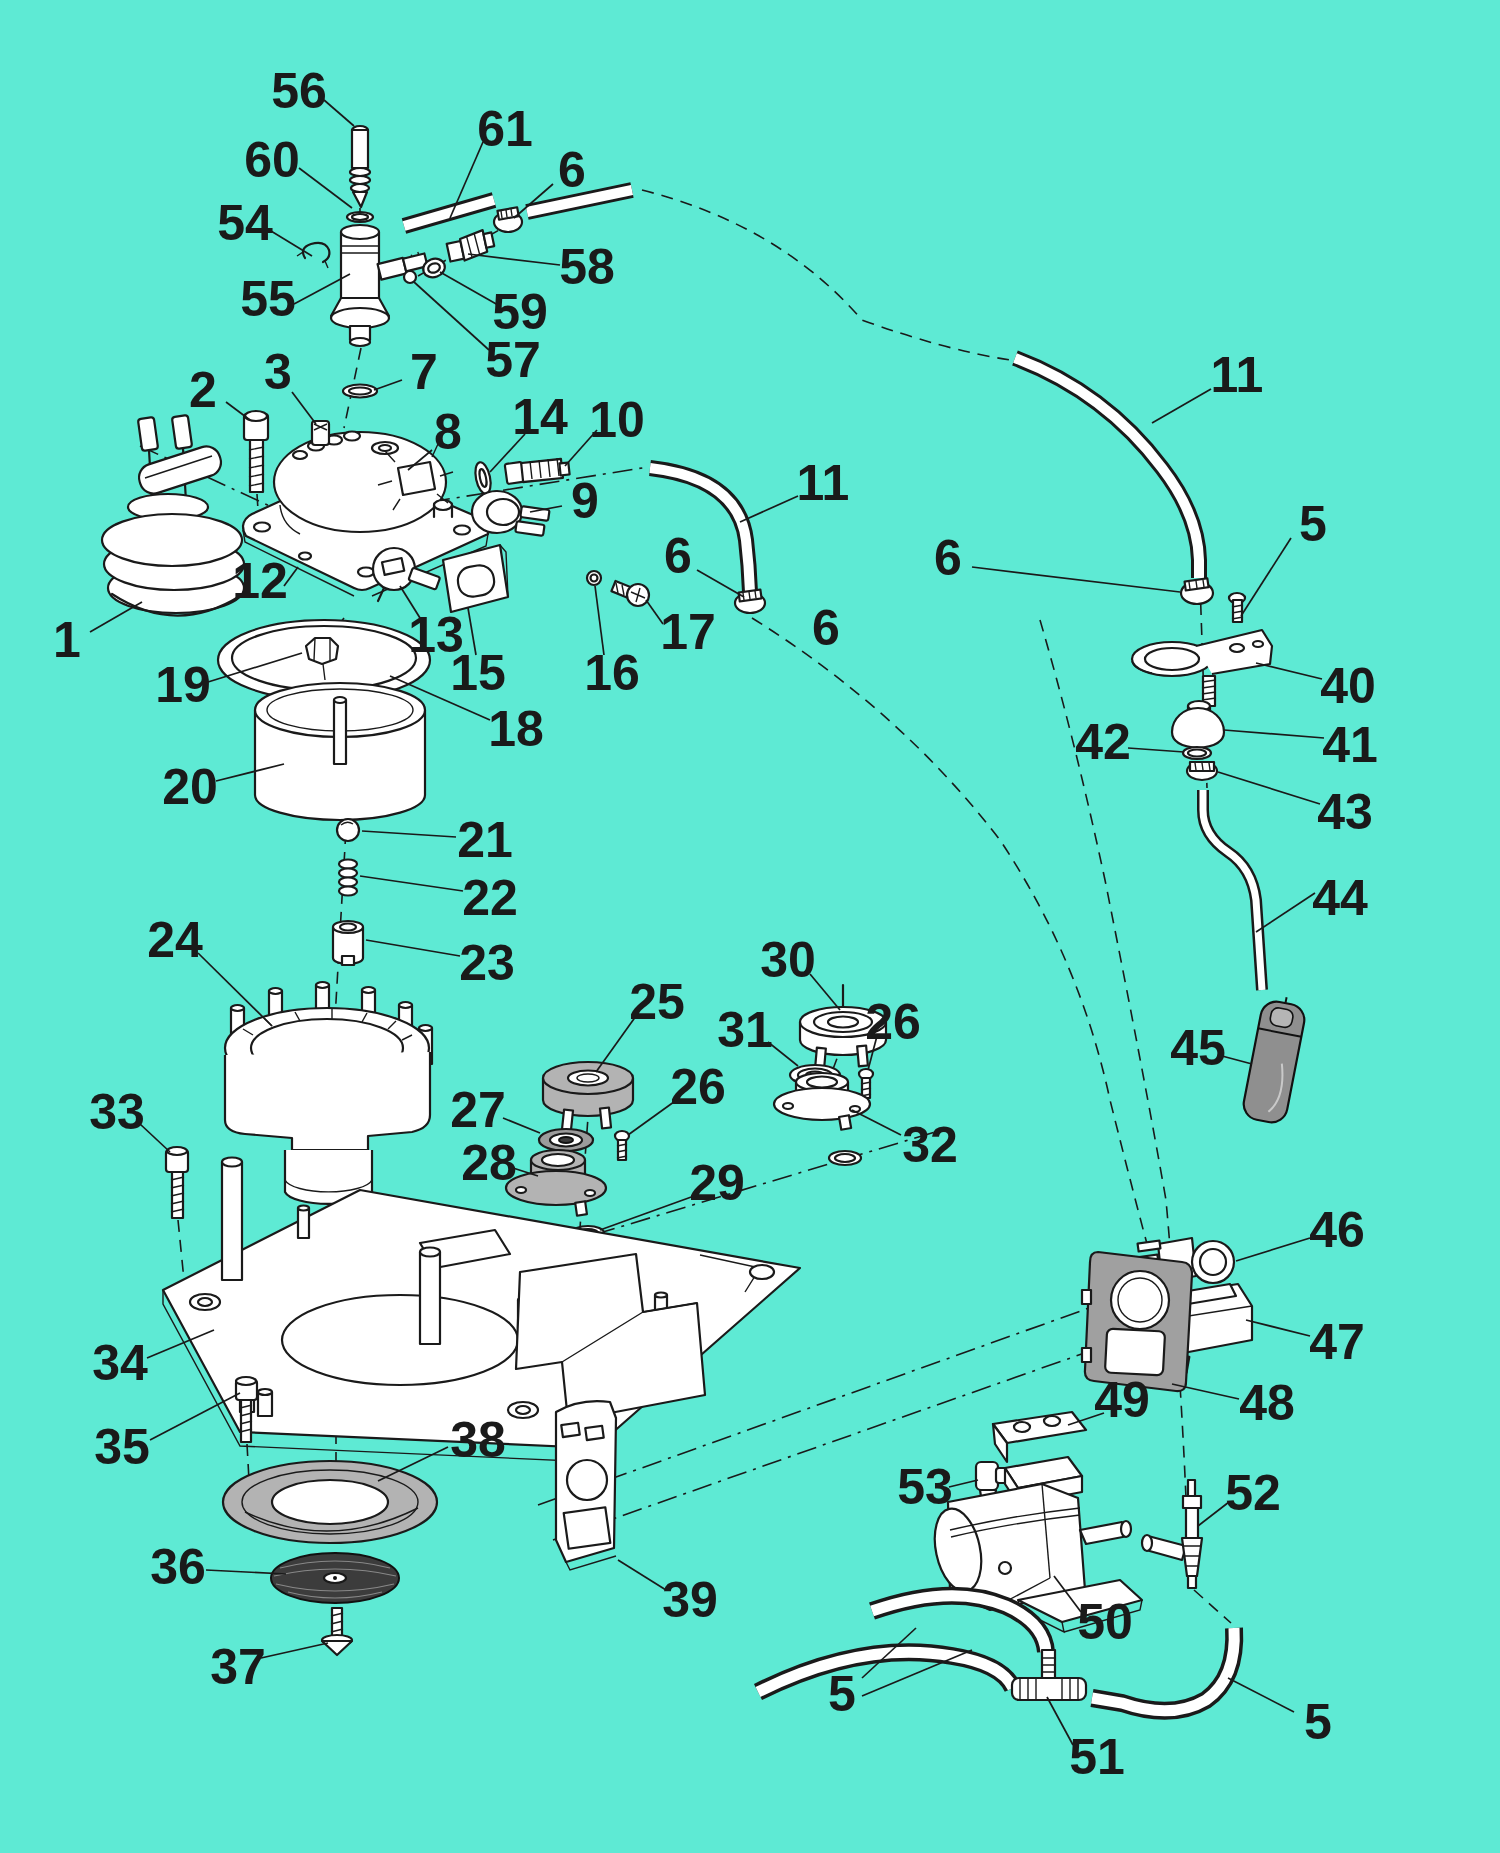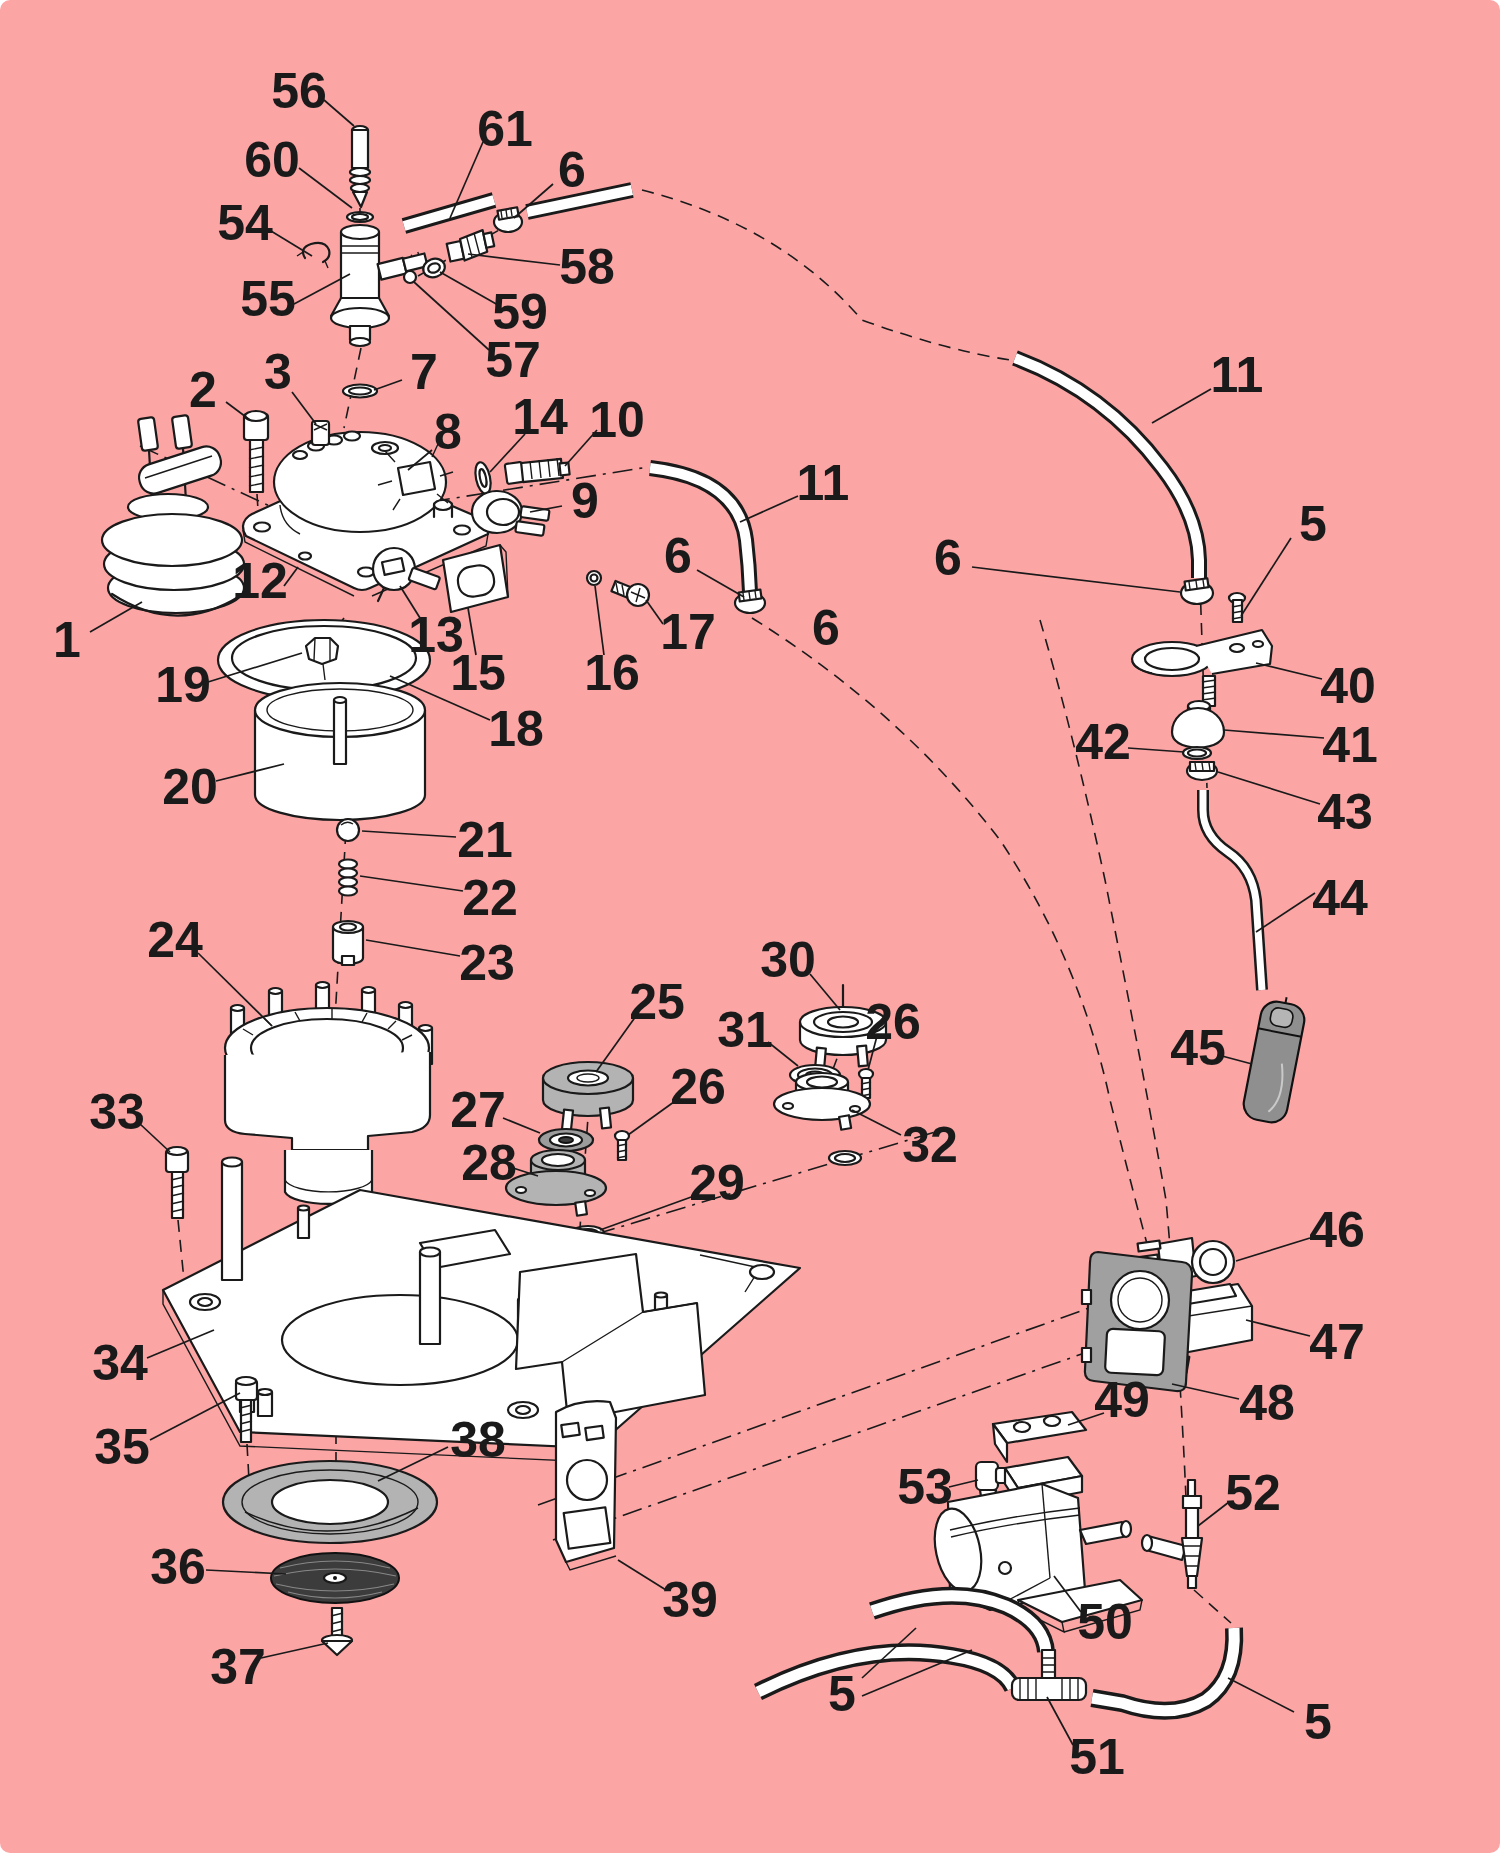--- a/index.html
+++ b/index.html
@@ -1,16 +1,16 @@
 <!DOCTYPE html>
 <html><head>
 <meta charset="utf-8">
 <style>
   html,body{margin:0;padding:0;background:#fff;}
-  .stage{width:1500px;height:1853px;position:relative;background:#fca5a5;border-radius:10px;}
+  .stage{width:1500px;height:1853px;position:relative;background:#5eead4;}
   svg{display:block;}
   .p  {fill:#ffffff;stroke:#1a1a1a;stroke-width:2.2;stroke-linejoin:round;}
   .pg {fill:#b3b3b3;stroke:#1a1a1a;stroke-width:2.2;stroke-linejoin:round;}
   .pg2{fill:#9c9c9c;stroke:#1a1a1a;stroke-width:2.2;stroke-linejoin:round;}
   .pd {fill:#3c3c3c;stroke:#111;stroke-width:2;}
   .ln {fill:none;stroke:#1a1a1a;stroke-width:2.2;stroke-linecap:round;stroke-linejoin:round;}
   .thin{fill:none;stroke:#1a1a1a;stroke-width:1.4;}
   .leader{fill:none;stroke:#1a1a1a;stroke-width:1.7;}
   .cl{fill:none;stroke:#1a1a1a;stroke-width:1.6;}
   .dash{stroke-dasharray:12 8;}

